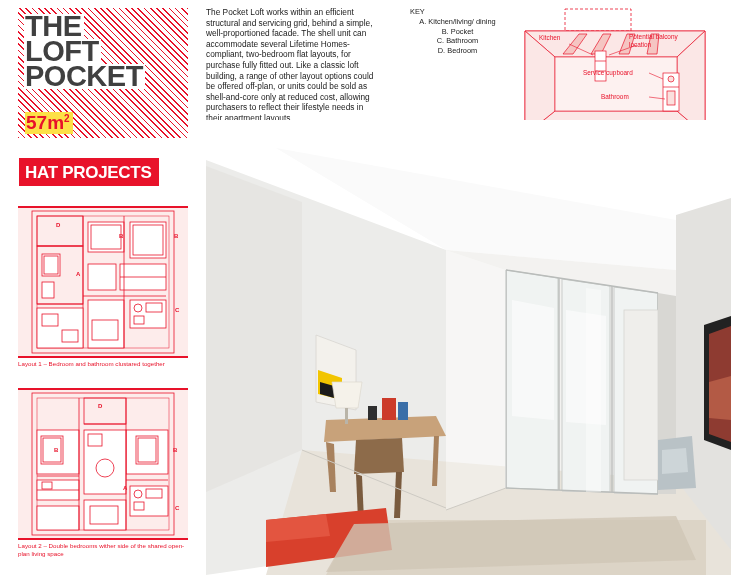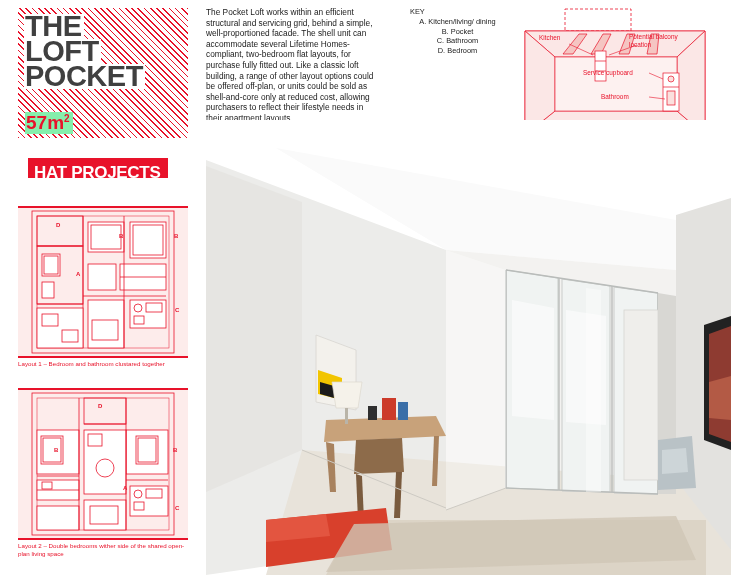--- a/index.html
+++ b/index.html
@@ -56,28 +56,28 @@
     background: #ffffff;
     width: max-content;
     padding: 0 2px 0 1px;
   }
   .logo-area {
     position: absolute;
     left: 7px; top: 104px;
     font-weight: bold;
     font-size: 19px;
     color: #e8122a;
-    background: #86efac;
+    background: #fde047;
     padding: 0 3px 0 1px;
   }
   .logo-area sup { font-size: 10px; vertical-align: super; }
   .logo-bar {
     position: absolute;
-    left: 28px; top: 158px;
-    width: 140px; height: 20px;
+    left: 19px; top: 158px;
+    width: 140px; height: 28px;
     background: #e8122a;
   }
   .logo-bar span {
     position: absolute;
     left: 6px; top: 5px;
     color: #ffffff;
     font-weight: bold;
     font-size: 17px;
     letter-spacing: -0.3px;
   }

